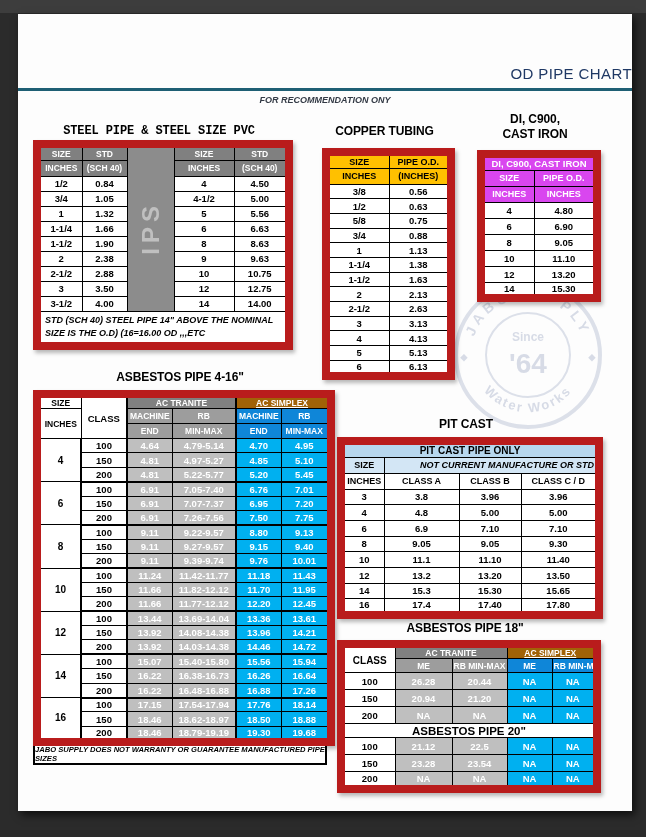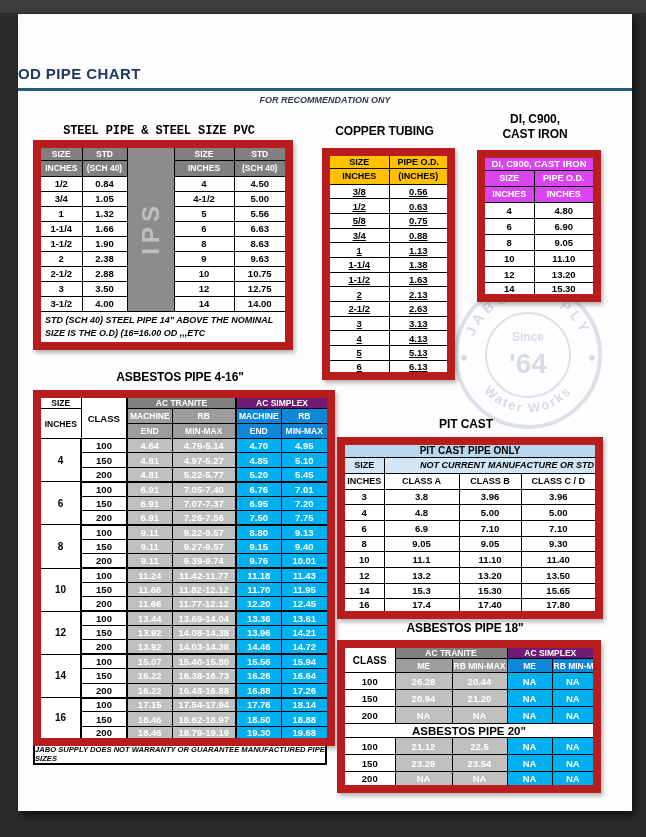--- a/index.html
+++ b/index.html
@@ -4,40 +4,40 @@
 <style>
   * { box-sizing: border-box; margin: 0; padding: 0; }
   html,body { width:646px; height:837px; }
   body { font-family:"Liberation Sans", sans-serif; background:#2b2b2b; position:relative; }
   .canvas { position:absolute; inset:0; width:646px; height:837px; overflow:hidden; background:#2b2b2b; }
   .topbar { position:absolute; left:0; top:0; width:646px; height:13px; background:#3d3d3d; }
   .page { position:absolute; left:18px; top:14px; width:614px; height:797px; background:#fdfdfd;
           box-shadow:3px 4px 8px rgba(0,0,0,.65); }
 
   
-  .main-title { position:absolute; top:51px; left:0; width:100%; text-align:left;
-                font-size:15px; font-weight:bold; letter-spacing:.4px; color:#1f3864; }
+  .main-title { position:absolute; top:51px; left:0; width:100%; text-align:right;
+                font-size:15px; font-weight:normal; letter-spacing:.4px; color:#1f3864; }
   .title-rule { position:absolute; top:74px; left:0; width:100%; height:3px; background:#1e5f74; }
   .subtitle { position:absolute; top:81px; left:0; width:100%; text-align:center;
               font-size:9px; font-weight:bold; font-style:italic; color:#333a45; }
 
   .block { position:absolute; }
   .sec-title { text-align:center; font-size:12px; font-weight:bold; color:#000; letter-spacing:-.1px; }
 
   table { border-collapse:collapse; table-layout:fixed; background:#fff; border:8px solid #b91c1c;
           box-shadow:2px 3px 4px rgba(0,0,0,.28); }
   td,th { border:1px solid #000; text-align:center; vertical-align:middle; font-weight:bold;
           white-space:nowrap; overflow:hidden; font-size:9.5px; color:#000; padding:0 1px; }
   th { font-size:8.5px; }
 
   .c  { background:#fff; }
   .gh { background:#808080; color:#fff; }            
   .gs { background:#9d9d9d; color:#fff; }            
   .t  { background:#bfbfbf; color:#fff; }            
-  .bh { background:#701a75; color:#fff; }            
+  .bh { background:#a16207; color:#fff;text-decoration:underline; }            
   .bs { background:#0f86d8; color:#fff; }            
   .s  { background:#00b0f0; color:#fff; }            
   .yh { background:#ffc000; color:#000; }
   .grh{ background:#d946ef; color:#fff; }
   .p1 { background:#b7d7ee; }
   .p2 { background:#d3e6f5; }
   .w  { background:#fff; color:#000; }
   .cls{ background:#fff; }
   .m1 { border-left:2px solid #000; }
   .gend td { border-bottom:2px solid #000; }
@@ -48,21 +48,21 @@
   .steel-tbl th { height:16px; }
   .steel-tbl td { height:15px; }
   .ipscell { background:#8c8c8c; }
   .ips-text { display:inline-block; writing-mode:vertical-rl; transform:rotate(180deg);
               font-size:24px; font-weight:bold; letter-spacing:5px; color:rgba(255,255,255,.45); }
   .note-row td { height:30px; text-align:left; padding:2px 4px; }
   .note-line { font-size:9px; font-weight:bold; font-style:italic; line-height:1.45; }
 
   .copper-tbl { width:125px; }
   .copper-tbl th { height:16px; font-size:9px; }
-  .copper-tbl td { height:14.7px;text-decoration:underline; }
+  .copper-tbl td { height:14.7px; }
 
   .di-tbl { width:116px; }
   .di-tbl th { height:16px; font-size:9px; }
   .di-tbl td { height:16px; }
   .di-title { line-height:15px; }
 
   .asb-tbl { width:294px; }
   .asb-tbl thead th.r1 { height:14px; }
   .asb-tbl thead th { height:15px; }
   .asb-tbl tbody td { height:14.4px; }

